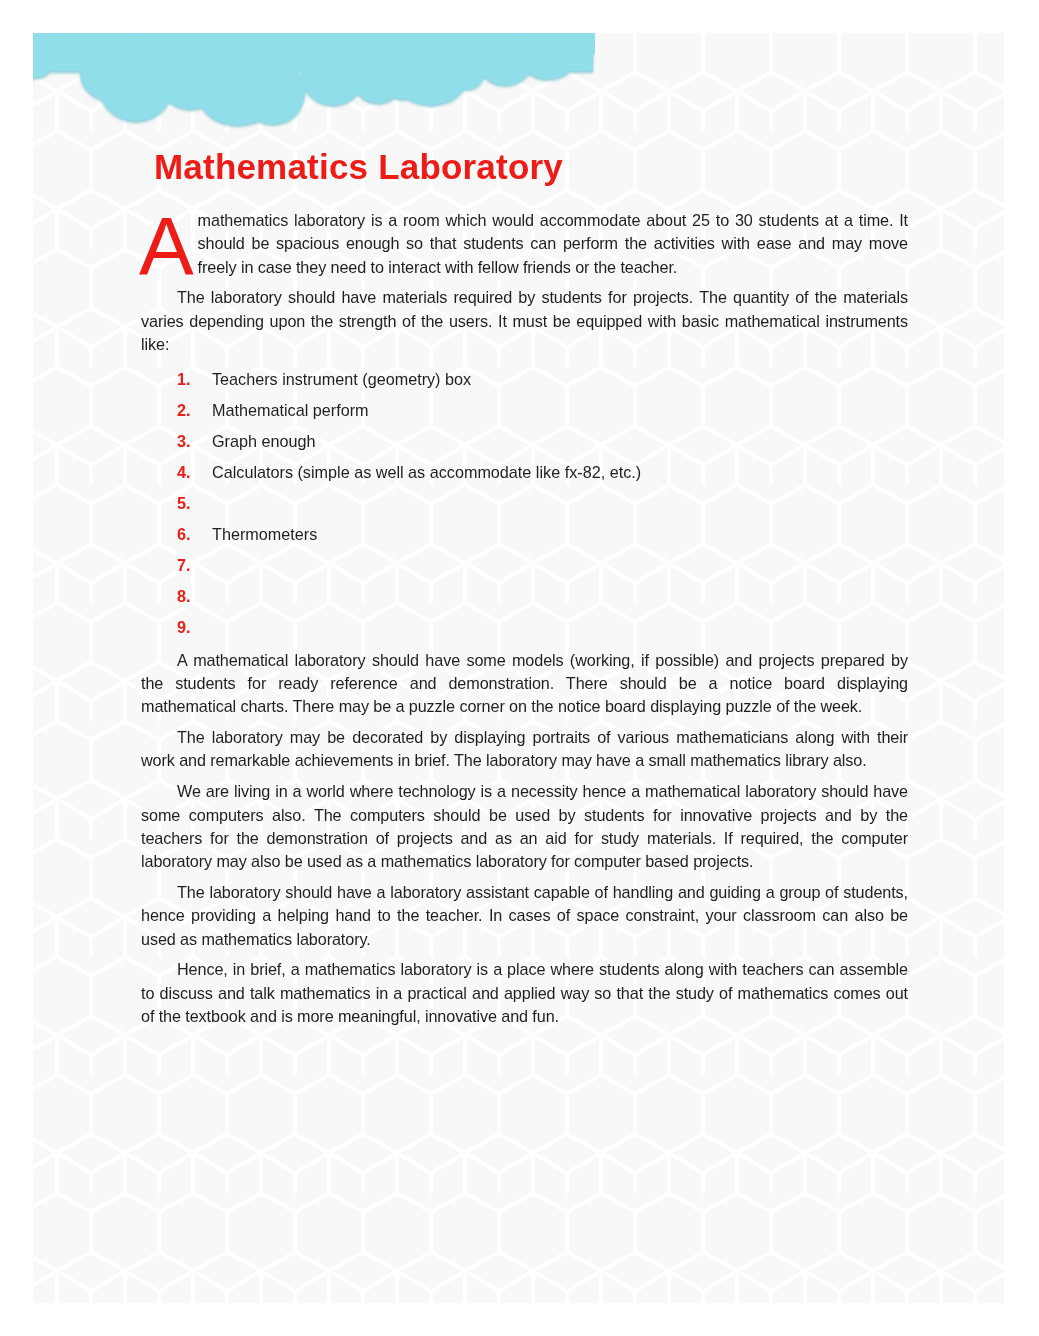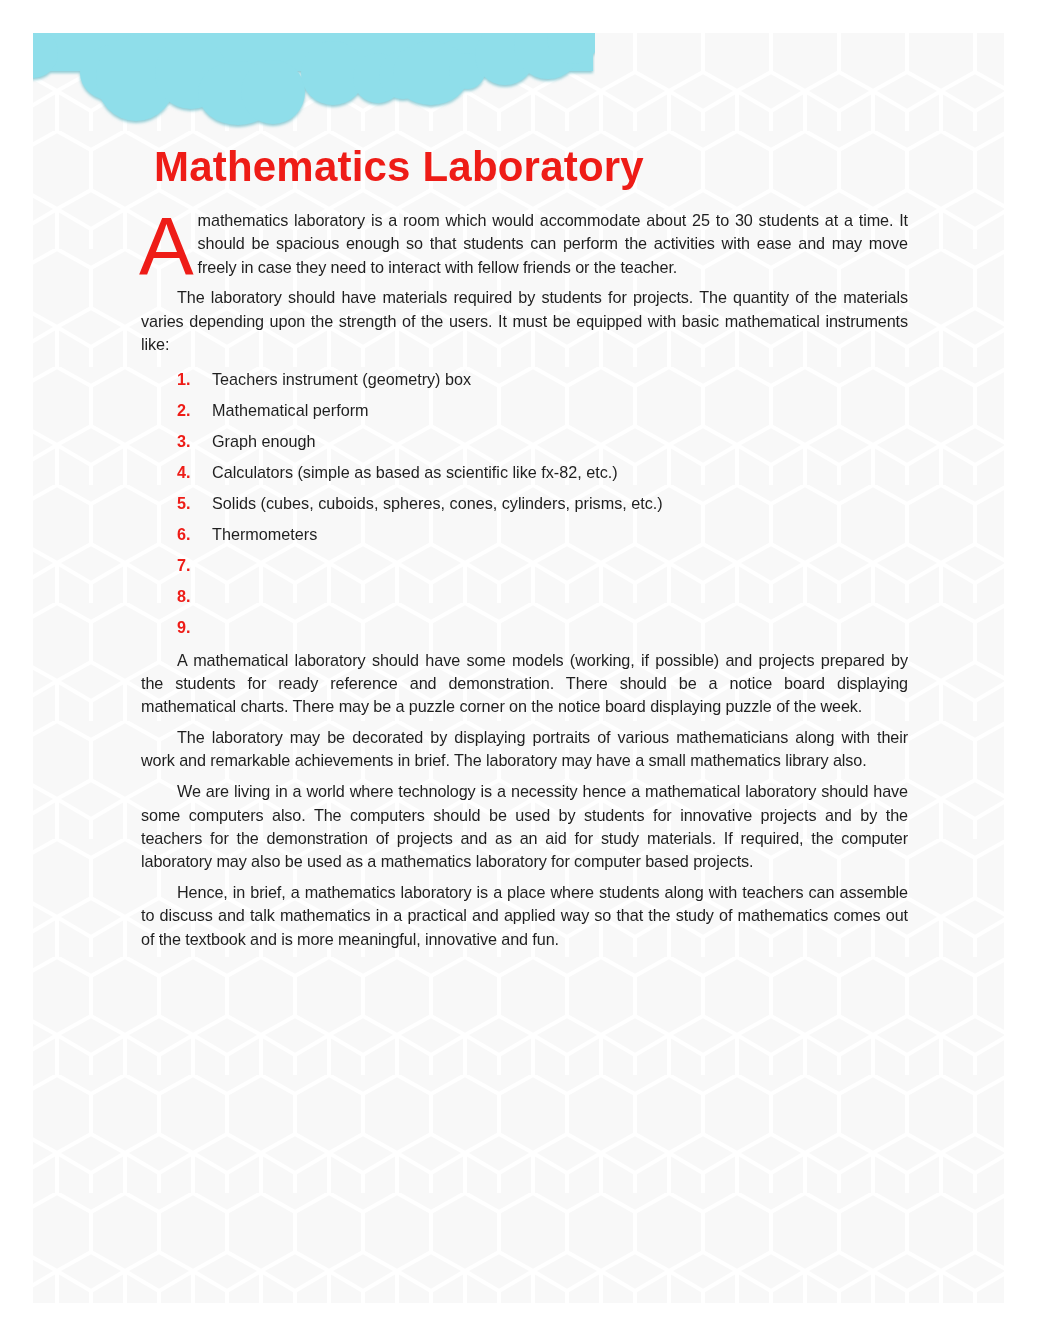--- a/index.html
+++ b/index.html
@@ -6,21 +6,21 @@
   body { width: 1039px; height: 1336px; position: relative; overflow: hidden; font-family: "Liberation Sans", sans-serif; }
   .page {
     position: absolute; left: 33px; top: 33px; width: 971px; height: 1270px;
     background-color: #f8f8f8; overflow: hidden;
   }
   .hex-bg { position: absolute; left: 0; top: 0; width: 100%; height: 100%; }
   .cloud { position: absolute; left: 0; top: 0; width: 562px; height: 112px; }
   .content { position: absolute; left: 108px; top: 108px; width: 767px; }
   .title {
     font-family: "Liberation Sans", sans-serif; font-weight: bold; color: #ee1c17;
-    font-size: 42px; letter-spacing: 0.2px; margin: 0 0 0 13px; line-height: 52px;
+    font-size: 35px; letter-spacing: 0.2px; margin: 0 0 0 13px; line-height: 52px;
   }
   .para {
     font-size: 16.2px; line-height: 23.3px; color: #1f1f1f; text-align: justify;
     margin: 0 0 7.5px 0; text-indent: 36px; letter-spacing: -0.1px;
   }
   .intro { position: relative; margin-top: 16px; text-indent: 0; }
   .dropcap {
     float: left; font-size: 82px; line-height: 62px; color: #ee1c17;
     margin: 6px 4px 0 -2px; font-family: "Liberation Sans", sans-serif; font-weight: normal;
   }
@@ -86,39 +86,39 @@
       <li>
           <span class="num">2.</span>
           <span>Mathematical perform</span>
         </li>
       <li>
           <span class="num">3.</span>
           <span>Graph enough</span>
         </li>
       <li>
           <span class="num">4.</span>
-          <span>Calculators (simple as based as scientific like fx-82, etc.)</span>
+          <span>Calculators (simple as well as accommodate like fx-82, etc.)</span>
         </li>
       <li>
           <span class="num">5.</span>
-          <span>Solids (cubes, cuboids, spheres, cones, cylinders, prisms, etc.)</span>
         </li>
       <li>
           <span class="num">6.</span>
           <span>Thermometers</span>
         </li>
       <li>
           <span class="num">7.</span>
         </li>
       <li>
           <span class="num">8.</span>
         </li>
       <li>
           <span class="num">9.</span>
         </li>
     </ol>
 
     <p class="para">A mathematical laboratory should have some models (working, if possible) and projects prepared by the students for ready reference and demonstration. There should be a notice board displaying mathematical charts. There may be a puzzle corner on the notice board displaying puzzle of the week.</p>
     <p class="para">The laboratory may be decorated by displaying portraits of various mathematicians along with their work and remarkable achievements in brief. The laboratory may have a small mathematics library also.</p>
     <p class="para">We are living in a world where technology is a necessity hence a mathematical laboratory should have some computers also. The computers should be used by students for innovative projects and by the teachers for the demonstration of projects and as an aid for study materials. If required, the computer laboratory may also be used as a mathematics laboratory for computer based projects.</p>
+    <p class="para">The laboratory should have a laboratory assistant capable of handling and guiding a group of students, hence providing a helping hand to the teacher. In cases of space constraint, your classroom can also be used as mathematics laboratory.</p>
     <p class="para">Hence, in brief, a mathematics laboratory is a place where students along with teachers can assemble to discuss and talk mathematics in a practical and applied way so that the study of mathematics comes out of the textbook and is more meaningful, innovative and fun.</p>
   </div>
 </div>
 
 </body></html>

